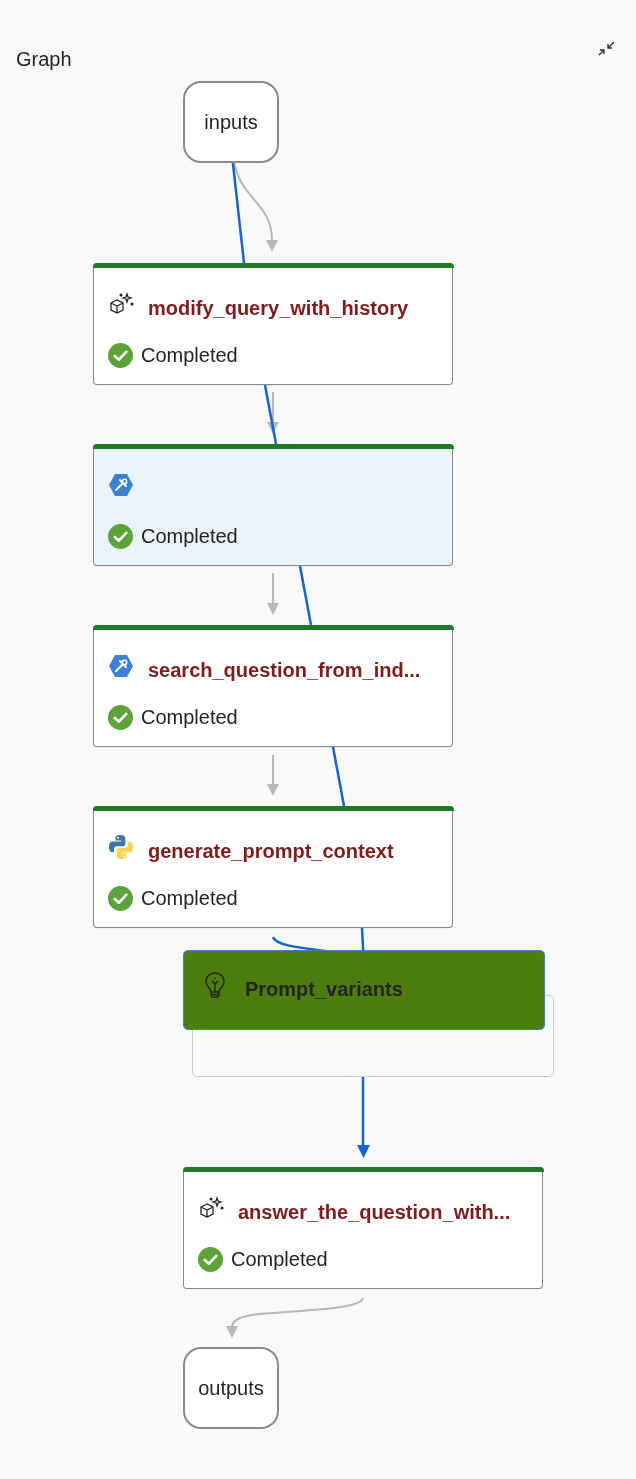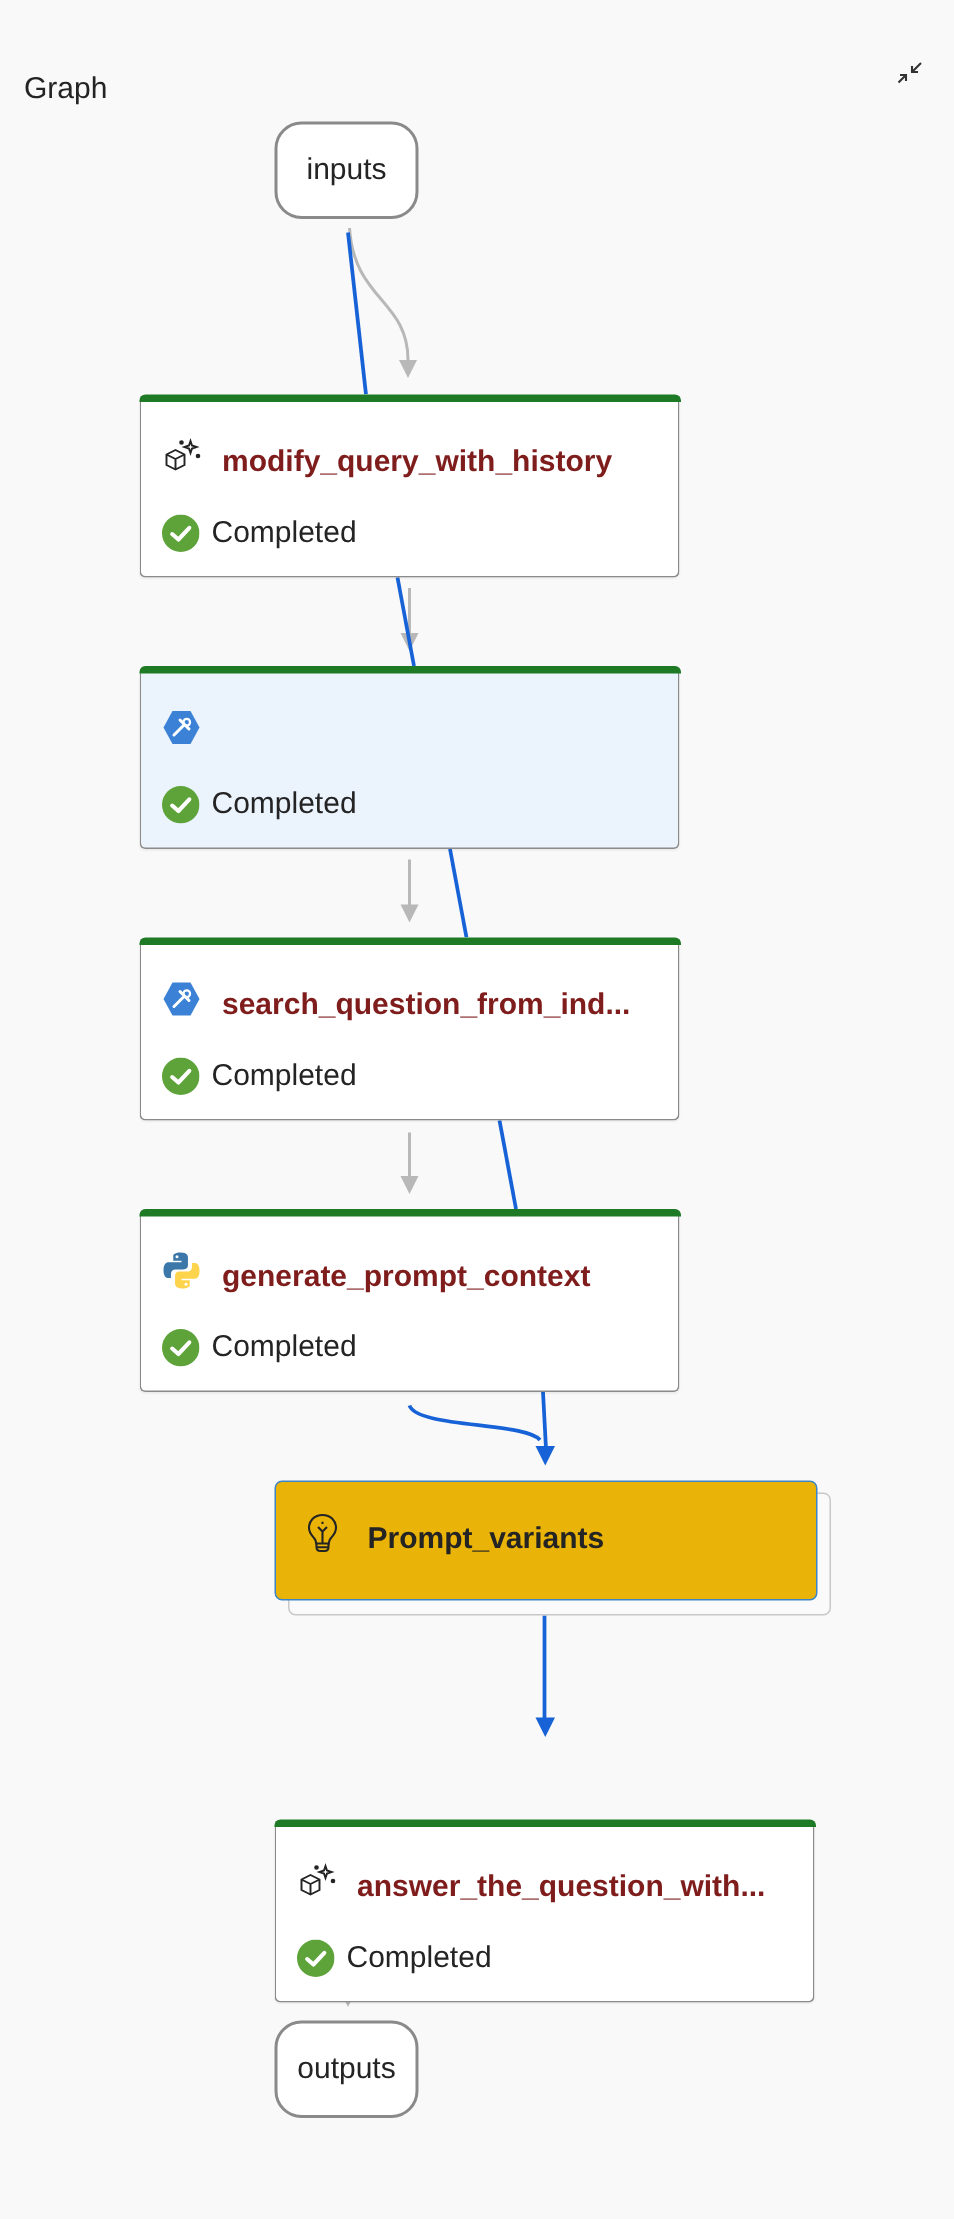--- a/index.html
+++ b/index.html
@@ -4,21 +4,21 @@
 <style>
   html, body { margin:0; padding:0; }
   body {
     width:636px; height:1479px; background:#f9f9f9; position:relative; overflow:hidden;
     font-family: "Liberation Sans", "DejaVu Sans", sans-serif; color:#242424;
   }
   .title { position:absolute; left:16px; top:48px; font-size:20px; color:#242424; }
   .collapse-btn { position:absolute; left:594px; top:36px; width:24px; height:24px; cursor:pointer; }
   svg.edges { position:absolute; left:0; top:0; pointer-events:none; }
   .io-node {
-    position:absolute; width:96px; height:65px; box-sizing:border-box;
+    position:absolute; width:96px; height:82px; box-sizing:border-box;
     border:2px solid #8a8a8a; border-radius:18px; background:#fff;
     display:flex; align-items:center; justify-content:center; font-size:20px; color:#242424; cursor:pointer;
   }
   .node {
     position:absolute; width:360px; height:122px; box-sizing:border-box;
     background:#fff; border:1.5px solid #8a8a8a; border-top:none; border-radius:4px; cursor:pointer;
     box-shadow:0 1px 1px rgba(0,0,0,0.05);
   }
   .node.selected { background:#ebf3fc; }
   .node .topbar { position:absolute; left:-1.5px; right:-1.5px; top:0; height:5px; background:#1e7a25; border-radius:4px 4px 0 0; }
@@ -28,22 +28,22 @@
   }
   .node .node-icon { position:absolute; left:14px; top:28px; width:26px; height:26px; }
   .node .status { position:absolute; left:14px; top:80px; display:flex; align-items:center; }
   .node .status .check { width:25px; height:25px; margin-right:8px; }
   .node .status span { font-size:20px; color:#242424; }
   .variant-back {
     position:absolute; left:192px; top:995px; width:362px; height:82px; box-sizing:border-box;
     border:1.5px solid #c8c8c8; border-radius:5px; background:#fafafa;
   }
   .variant {
-    position:absolute; left:183px; top:987px; width:362px; height:80px; box-sizing:border-box;
-    border:1.5px solid #3d85c6; border-radius:5px; background:#eab308; cursor:pointer;
+    position:absolute; left:183px; top:950px; width:362px; height:80px; box-sizing:border-box;
+    border:1.5px solid #3d85c6; border-radius:5px; background:#4d7c0f; cursor:pointer;
   }
   .variant .node-icon { position:absolute; left:18px; top:20px; width:26px; height:28px; }
   .variant .name { position:absolute; left:61px; top:27px; font-size:20px; font-weight:bold; color:#242424; }
 </style>
 </head>
 <body>
 
 <div class="title">Graph</div>
 <div class="collapse-btn">
   <svg width="24" height="24" viewBox="0 0 24 24" fill="none" stroke="#333" stroke-width="1.4">
@@ -155,21 +155,21 @@
 <div class="variant-back"></div>
 <div class="variant">
   <svg class="node-icon" viewBox="0 0 26 28" fill="none" stroke="#242424" stroke-width="1.4">
     <path d="M13 2 C7.5 2 4 6 4 10.5 C4 14 6 15.7 7.5 17.5 C8.5 18.7 8.8 19.8 8.8 21 L17.2 21 C17.2 19.8 17.5 18.7 18.5 17.5 C20 15.7 22 14 22 10.5 C22 6 18.5 2 13 2 Z"></path>
     <path d="M9 21 L9 23.5 C9 25 10 26 11.5 26 L14.5 26 C16 26 17 25 17 23.5 L17 21 M9 23.5 L17 23.5"></path>
     <path d="M13 21 L13 13 M10 10 L13 13 L16 10 M13 6.5 L13 8"></path>
   </svg>
   <div class="name">Prompt_variants</div>
 </div>
 
-<div class="node" style="left:183px; top:1167px;margin-top:46px;">
+<div class="node" style="left:183px; top:1167px;">
   <div class="topbar"></div>
   <svg class="node-icon" viewBox="0 0 26 26" fill="none" stroke="#242424" stroke-width="1.3">
     <path d="M3 12 L9 9 L15 12 L15 19 L9 22 L3 19 Z M3 12 L9 15 L15 12 M9 15 L9 22"></path>
     <path d="M19 3 L20 6 L23 7 L20 8 L19 11 L18 8 L15 7 L18 6 Z"></path>
     <circle cx="13" cy="4" r="0.9" fill="#242424"></circle>
     <circle cx="24" cy="13" r="0.9" fill="#242424"></circle>
   </svg>
   <div class="name">answer_the_question_with...</div>
   <div class="status">
     <svg class="check" viewBox="0 0 24 24">

